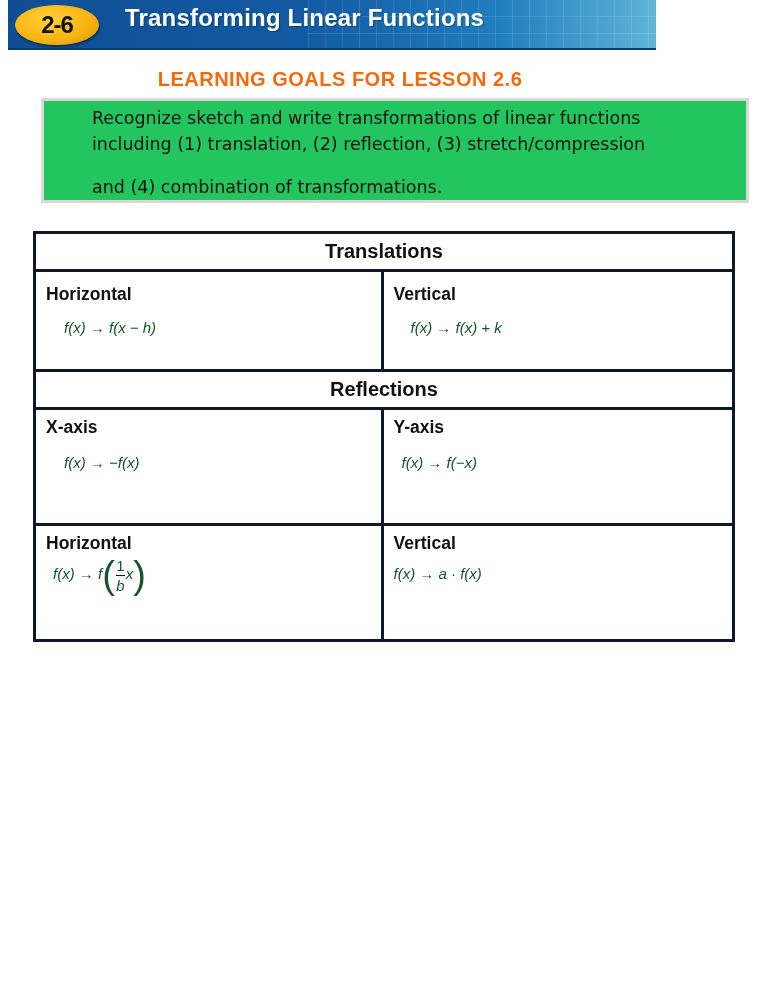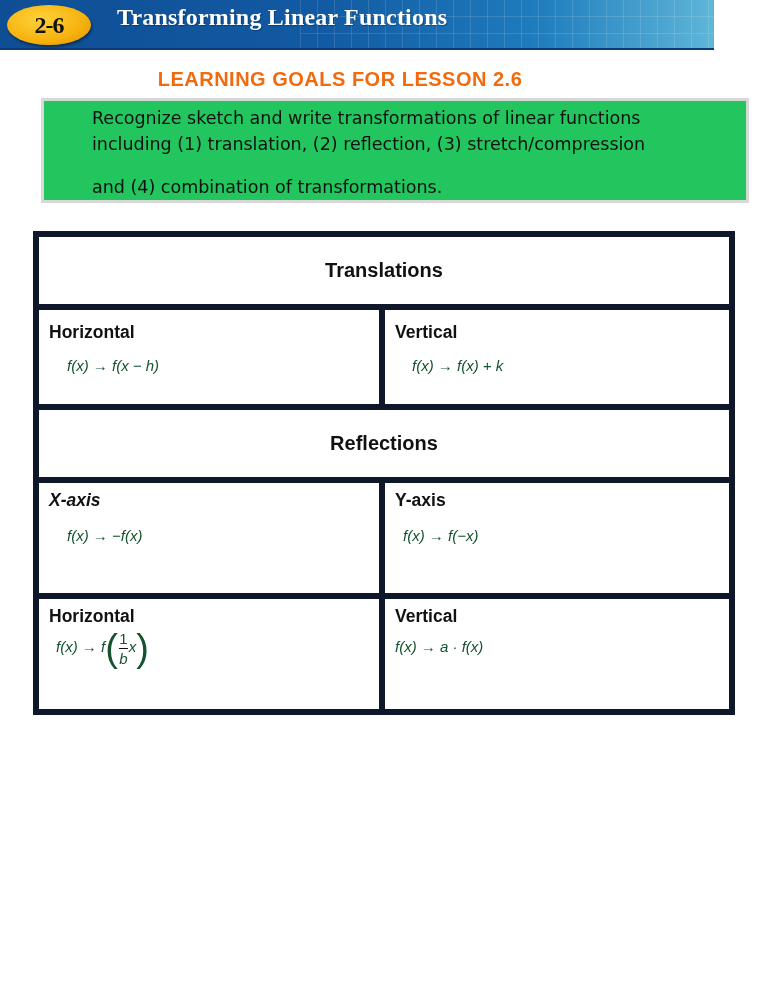--- a/index.html
+++ b/index.html
@@ -1,19 +1,19 @@
 <!DOCTYPE html>
 <html><head>
 <meta charset="utf-8">
 <style>
   html, body { margin:0; padding:0; }
   body { width:768px; height:994px; background:#fff; position:relative; overflow:hidden; font-family:"Liberation Sans", sans-serif; }
-  .header { position:absolute; left:0; top:0; width:714px; height:50px;
+  .header { position:absolute; left:8px; top:0; width:648px; height:50px;
     background: linear-gradient(90deg, #0f4e94 0%, #125aa3 45%, #1f7cbd 75%, #5fb6d8 100%);
-    overflow:hidden;font-family:Liberation Serif, serif; }
+    overflow:hidden; }
   .header .grid { position:absolute; left:300px; top:0; right:0; bottom:0;
     background-image: linear-gradient(90deg, rgba(255,255,255,0.18) 1px, transparent 1px),
                       linear-gradient(0deg, rgba(255,255,255,0.18) 1px, transparent 1px);
     background-size: 17px 17px; opacity:0.7; }
   .header .bottom-line { position:absolute; left:0; right:0; bottom:0; height:2px; background:#0a3d78; }
   .badge { position:absolute; left:7px; top:5px; width:84px; height:40px; border-radius:50%;
     background: radial-gradient(ellipse at 40% 35%, #ffd23a 0%, #f6b20e 60%, #d98f00 100%);
     box-shadow: 1px 2px 3px rgba(0,0,0,0.45);
     display:flex; align-items:center; justify-content:center;
     font-weight:bold; font-size:24px; color:#111; letter-spacing:-1px; }
@@ -22,21 +22,21 @@
   .goals-title { position:absolute; left:0; width:680px; top:68px; text-align:center;
     font-size:20px; font-weight:bold; color:#f26a0c; letter-spacing:0.5px; }
   .goals-box { position:absolute; left:41px; top:98px; width:702px; height:99px;
     border:3px solid #d8d8d8; background:#22c55e; }
   .goals-text { position:absolute; left:48px; top:5px; width:650px; font-family:"DejaVu Sans", sans-serif;
     font-size:17.5px; line-height:25.5px; color:#111; }
   .goals-text span { display:block; }
   .goals-text span:last-child { margin-top:18px; }
   table.tt { position:absolute; left:33px; top:231px; width:702px; border-collapse:collapse;
     border:3px solid #111; }
-  table.tt td { border:6px solid #0f172a; padding:16px; vertical-align:top; }
+  table.tt td { border:3px solid #0f172a; padding:0; vertical-align:top; }
   .sec-head { height:35px; text-align:center; font-weight:bold; font-size:20px; color:#111; vertical-align:middle !important; }
   .cell { position:relative; }
   .cell .lbl { position:absolute; left:10px; top:12px; font-weight:bold; font-size:17.5px; color:#111; }
   .cell .math { position:absolute; font-family:"Liberation Sans", sans-serif; font-style:italic; font-size:15px; color:#14532d; white-space:nowrap; }
   .frac { display:inline-block; vertical-align:middle; text-align:center; font-style:normal; margin:0 1px; }
   .frac .num { display:block; font-size:15px; line-height:15px; font-style:normal; }
   .frac .bar { display:block; height:1px; background:#111; width:9px; margin:2px auto; }
   .frac .den { display:block; font-size:15px; line-height:15px; font-style:italic; }
   .bigparen { font-size:38px; font-style:normal; vertical-align:middle; line-height:38px; font-weight:100; }
 </style>
@@ -79,21 +79,21 @@
       <span class="lbl">Vertical</span>
       <span class="math" style="left:27px; top:47px;">f(x) → f(x) + k</span>
     </td>
   </tr>
 
   <tr>
     <td colspan="2" class="sec-head">Reflections</td>
   </tr>
   <tr style="height:116px">
     <td class="cell">
-      <span class="lbl" style="top:7px;font-style:italic;">X-axis</span>
+      <span class="lbl" style="top:7px;">X-axis</span>
       <span class="math" style="left:28px; top:44px;">f(x) → −f(x)</span>
     </td>
     <td class="cell">
       <span class="lbl" style="top:7px;">Y-axis</span>
       <span class="math" style="left:18px; top:44px;">f(x) → f(−x)</span>
     </td>
   </tr>
 
   <tr style="height:116px">
     <td class="cell">

